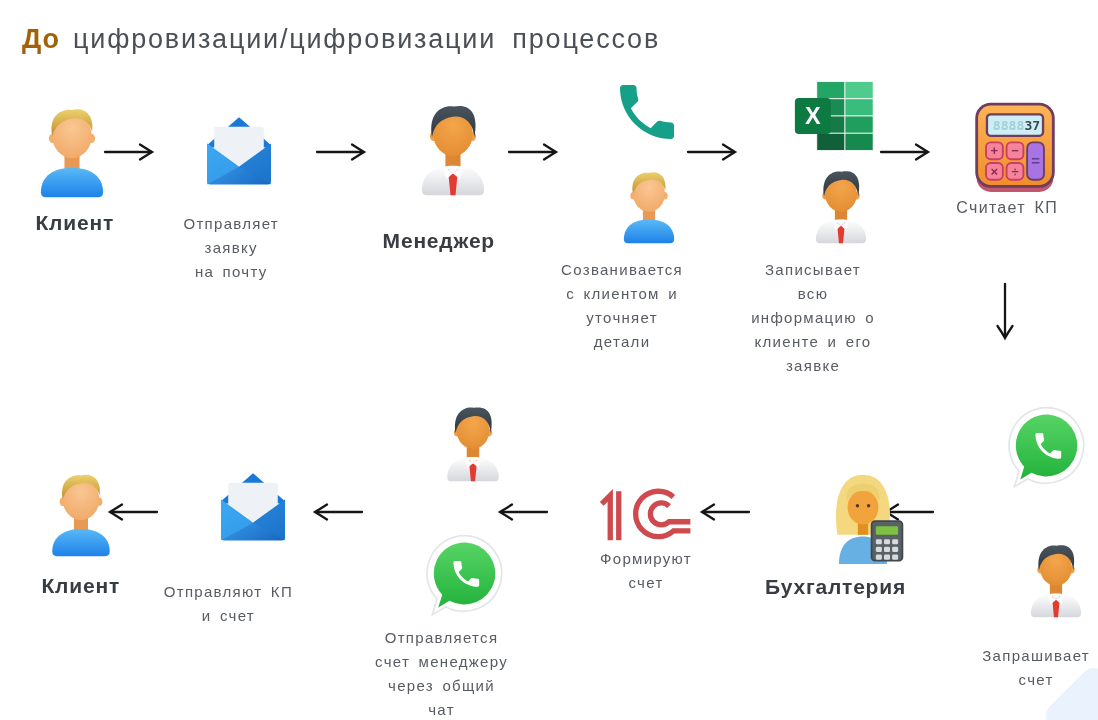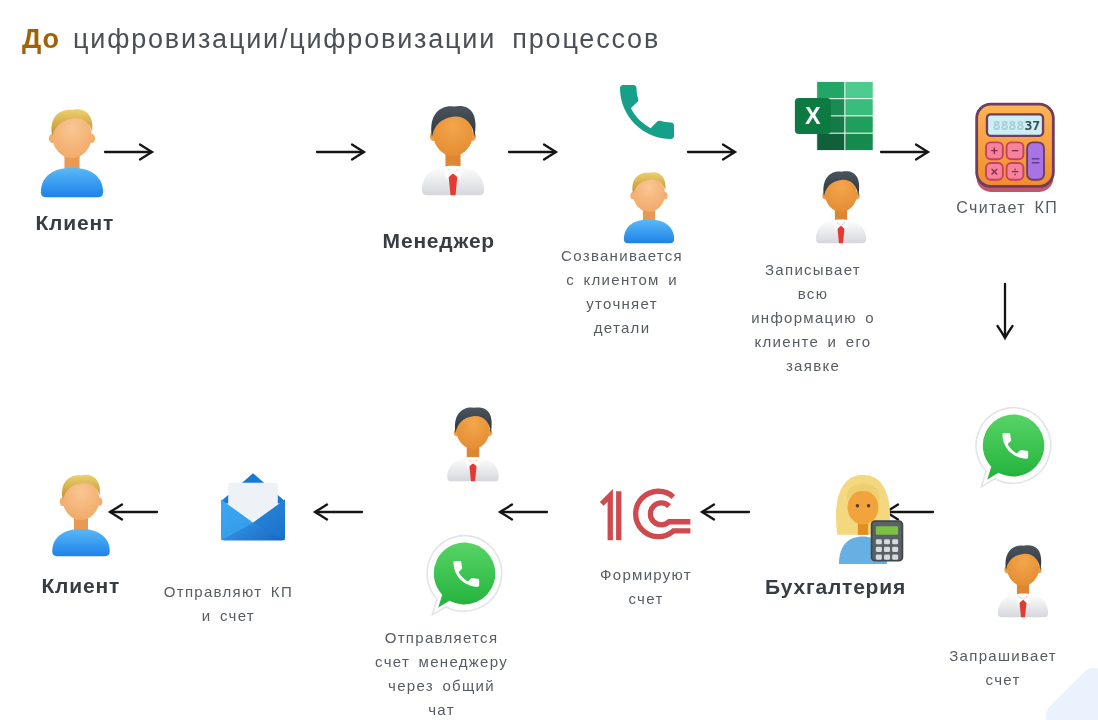--- a/index.html
+++ b/index.html
@@ -215,20 +215,28 @@
     <svg class="icon" width="84" height="94">
         <use href="#sym-person-client"></use>
       </svg>
     <div class="lbl-bold" style="margin-top:12px">Клиент</div>
   </div>
 
   <svg class="arrow" style="left:102px;top:141px" width="54" height="22">
       <use href="#sym-arrow-right"></use>
     </svg>
 
+  <div class="node" style="left:175px;top:110px;width:104px">
+    <svg class="icon" width="80" height="80">
+        <use href="#sym-envelope"></use>
+      </svg>
+    <div class="lbl" style="margin-top:22px">Отправляет
+заявку
+на почту</div>
+  </div>
 
   <svg class="arrow" style="left:314px;top:141px" width="54" height="22">
       <use href="#sym-arrow-right"></use>
     </svg>
 
   <div class="node" style="left:395px;top:102px;width:100px">
     <svg class="icon" width="84" height="94">
         <use href="#sym-person-manager"></use>
       </svg>
     <div class="lbl-bold" style="margin-top:32px">Менеджер</div>
@@ -238,21 +246,21 @@
       <use href="#sym-arrow-right"></use>
     </svg>
 
   <div class="node" style="left:563px;top:76px;width:120px">
     <svg class="icon" width="72" height="72">
         <use href="#sym-phone"></use>
       </svg>
     <svg class="icon" style="margin-top:20px" width="68" height="76">
         <use href="#sym-person-client"></use>
       </svg>
-    <div class="lbl" style="">Созванивается
+    <div class="lbl" style="margin-top:14px">Созванивается
 с клиентом и
 уточняет
 детали</div>
   </div>
 
   <svg class="arrow" style="left:685px;top:141px" width="54" height="22">
       <use href="#sym-arrow-right"></use>
     </svg>
 
   <div class="node" style="left:751px;top:80px;width:124px">
@@ -276,21 +284,21 @@
     <svg class="icon" width="86" height="96">
         <use href="#sym-calculator"></use>
       </svg>
     <div class="lbl lbl-big" style="margin-top:0">Считает КП</div>
   </div>
 
   <svg class="arrow" style="left:994px;top:281px" width="22" height="60">
       <use href="#sym-arrow-down"></use>
     </svg>
 
-  <div class="node" style="left:935px;top:406px;width:122px">
+  <div class="node" style="left:968px;top:406px;width:122px">
     <svg class="icon" width="84" height="84">
         <use href="#sym-whatsapp"></use>
       </svg>
     <svg class="icon" style="margin-top:52px" width="68" height="76">
         <use href="#sym-person-manager"></use>
       </svg>
     <div class="lbl" style="margin-top:26px">Запрашивает
 счет</div>
   </div>
 
@@ -306,21 +314,21 @@
   </div>
 
   <svg class="arrow" style="left:698px;top:501px" width="54" height="22">
       <use href="#sym-arrow-left"></use>
     </svg>
 
   <div class="node" style="left:568px;top:482px;width:124px">
     <svg class="icon" width="94" height="61">
         <use href="#sym-1c"></use>
       </svg>
-    <div class="lbl" style="margin-top:20px">Формируют
+    <div class="lbl" style="margin-top:4px">Формируют
 счет</div>
   </div>
 
   <svg class="arrow" style="left:496px;top:501px" width="54" height="22">
       <use href="#sym-arrow-left"></use>
     </svg>
 
   <div class="node" style="left:352px;top:404px;width:156px">
     <svg class="icon" width="70" height="78">
         <use href="#sym-person-manager"></use>

